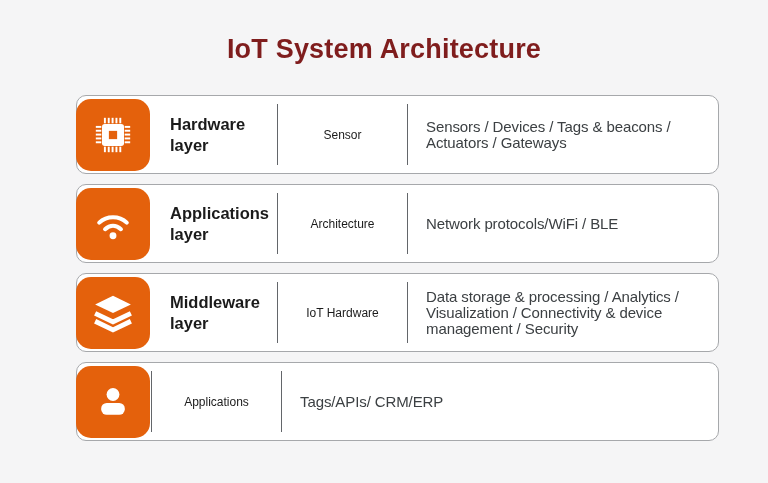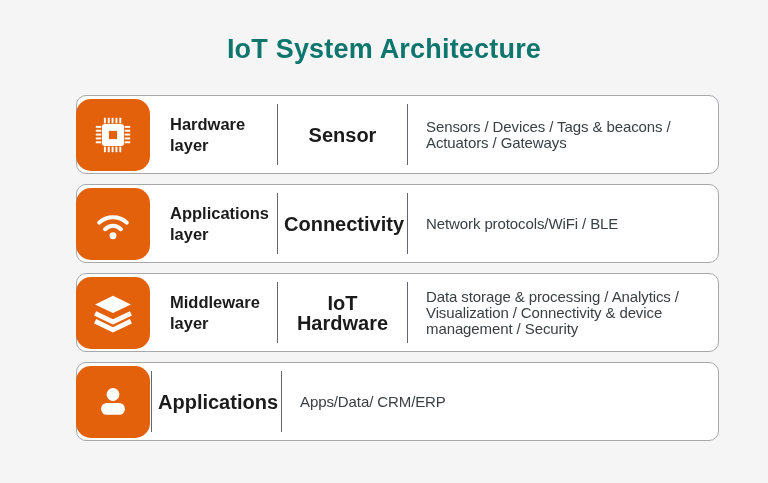--- a/index.html
+++ b/index.html
@@ -10,21 +10,21 @@
     position:relative;
     overflow:hidden;
   }
   .page-title {
     position:absolute;
     top:34px; left:0; width:768px;
     text-align:center;
     font-size:27px;
     font-weight:800;
     letter-spacing:.2px;
-    color:#0f766e;
+    color:#7f1d1d;
   }
   .rows {
     position:absolute;
     left:76px; top:95px; width:643px;
     display:flex; flex-direction:column; gap:10px;
   }
   .card {
     position:relative;
     height:79px;
     background:#ffffff;
@@ -54,22 +54,22 @@
   }
   .vdivider {
     width:1px;
     align-self:stretch;
     margin:8px 0;
     background:#63666a;
   }
   .col-category {
     width:129px;
     text-align:center;
-    font-size:20px;
-    font-weight:700;
+    font-size:12px;
+    font-weight:400;
     color:#1b1b1b;
     line-height:20px;
     padding:0 6px;
   }
   .col-desc {
     flex:1;
     padding:0 8px 0 18px;
     font-size:15px;
     letter-spacing:-0.1px;
     color:#3c4043;
@@ -126,21 +126,21 @@
       <span>
         <svg width="44" height="44" viewBox="0 0 64 64">
           <path d="M12 30 C 23 19.5, 41 19.5, 52 30" fill="none" stroke="#ffffff" stroke-width="6" stroke-linecap="round"></path>
           <path d="M20.5 39.5 C 27.5 33, 36.5 33, 43.5 39.5" fill="none" stroke="#ffffff" stroke-width="6" stroke-linecap="round"></path>
           <circle cx="32" cy="49" r="5" fill="#ffffff"></circle>
         </svg>
       </span>
     </div>
     <div class="col-layer">Applications layer</div>
     <div class="vdivider"></div>
-    <div class="col-category">Connectivity</div>
+    <div class="col-category">Architecture</div>
     <div class="vdivider"></div>
     <div class="col-desc">Network protocols/WiFi / BLE</div>
   </div>
 
   <div class="card">
     <div class="icon-tile">
       <span>
         <svg width="44" height="44" viewBox="0 0 64 64">
           <polygon points="32,7 58,19.5 32,32 6,19.5" fill="#ffffff"></polygon>
           <polyline points="6,32.5 32,45 58,32.5" fill="none" stroke="#ffffff" stroke-width="7"></polyline>
@@ -160,16 +160,16 @@
       <span>
         <svg width="42" height="42" viewBox="0 0 64 64" fill="#ffffff">
           <circle cx="32" cy="20.5" r="9.8"></circle>
           <rect x="14" y="33.5" width="36" height="18" rx="8.5"></rect>
         </svg>
       </span>
     </div>
     <div class="vdivider"></div>
     <div class="col-category">Applications</div>
     <div class="vdivider"></div>
-    <div class="col-desc">Apps/Data/ CRM/ERP</div>
+    <div class="col-desc">Tags/APIs/ CRM/ERP</div>
   </div>
 
 </div>
 
 </body></html>

